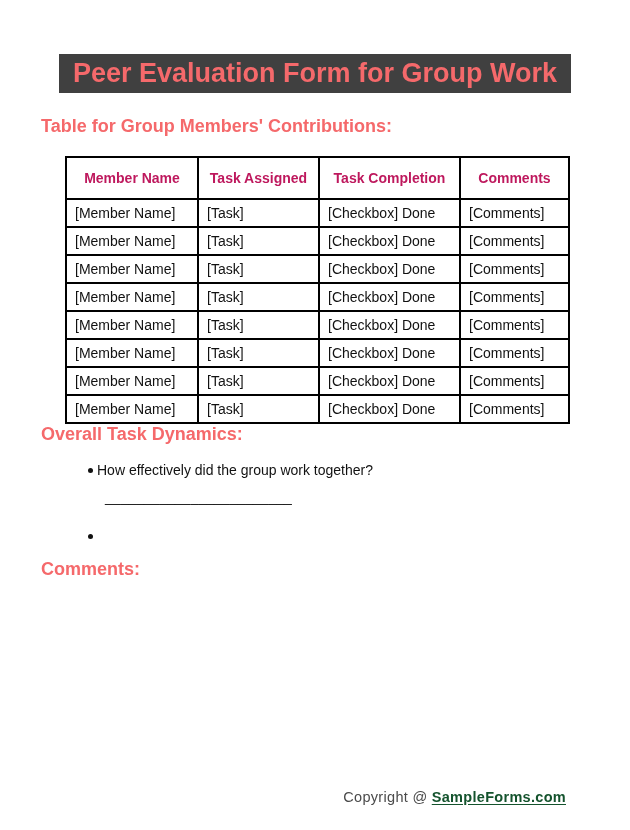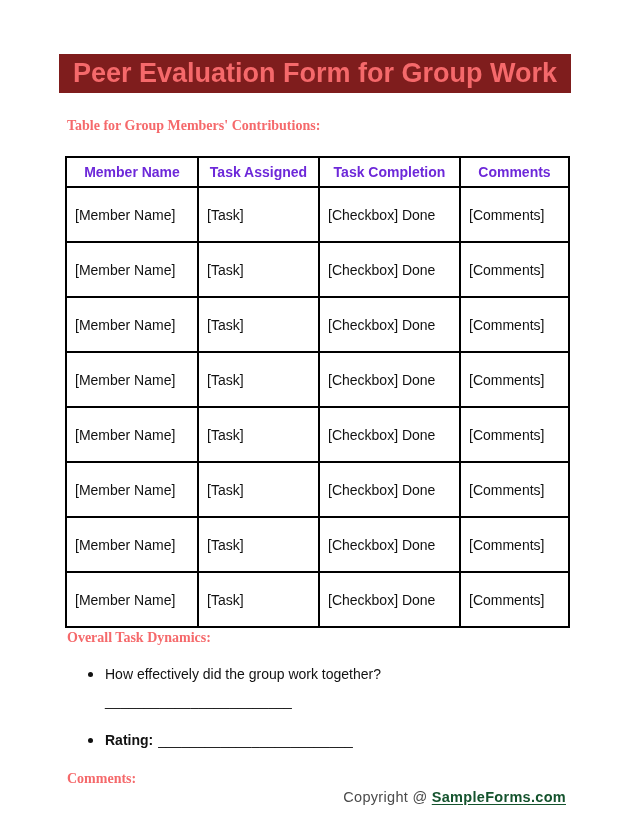--- a/index.html
+++ b/index.html
@@ -12,63 +12,62 @@
     position: relative;
     width: 630px;
     height: 830px;
     background: #ffffff;
     overflow: hidden;
     padding-top: 54px;
   }
   .title-wrap { text-align: center; }
   .title-band {
     display: inline-block;
-    background: #7f1d1d;
+    background: #404040;
     color: #f5696b;
     font-weight: bold;
     font-size: 27px;
     line-height: 31px;
     padding: 4px 14px;
     letter-spacing: 0px;
   }
   .sec-heading {
     color: #f5696b;
     font-weight: bold;
-    font-size: 14px;
+    font-size: 18px;
     line-height: 16px;
-    margin-left: 67px;
-    font-family: Liberation Serif, serif;
+    margin-left: 41px;
   }
   .h-table    { margin-top: 25px; }
   .h-dynamics { margin-top: 2px;  }
   .h-rating   { margin-top: 22px; }
   .h-signature{ margin-top: 22px; }
 
   table.contrib {
     border-collapse: collapse;
     table-layout: fixed;
     margin: 22px 0 0 65px;
     width: 503px;
   }
   table.contrib th, table.contrib td {
     border: 2px solid #000000;
     font-size: 14px;
     overflow: hidden;
     white-space: nowrap;
   }
   table.contrib th {
-    height: 30px;
-    color: #6d28d9;
+    height: 42px;
+    color: #be185d;
     font-weight: bold;
     text-align: center;
     vertical-align: middle;
     margin-top: 28px;
   }
   table.contrib td {
-    height: 55px;
+    height: 28px;
     color: #111111;
     font-weight: normal;
     text-align: left;
     vertical-align: middle;
     padding-left: 8px;
   }
   col.c1 { width: 132px; }
   col.c2 { width: 121px; }
   col.c3 { width: 141px; }
   col.c4 { width: 109px; }
@@ -81,21 +80,21 @@
     line-height: 17px;
   }
   .bullet-dot {
     flex: 0 0 auto;
     width: 5px;
     height: 5px;
     border-radius: 50%;
     background: #111111;
     margin-top: 6px;
   }
-  .bullet-text { margin-left: 12px; text-align: center; }
+  .bullet-text { margin-left: 4px; text-align: center; }
   .q-row  { margin-top: 20px; }
   .r-row  { margin-top: 22px; }
   .c-row  { margin-top: 8px; }
   .bold-label { font-weight: bold; }
   .fill-line { font-weight: normal; letter-spacing: 0px; }
   .label-gap { margin-left: 5px; }
   .answer-line {
     margin: 10px 0 0 105px;
     font-size: 14px;
     line-height: 17px;
@@ -201,23 +200,20 @@
   <div class="bullet-row q-row">
     <span class="bullet-dot"></span>
     <span class="bullet-text">How effectively did the group work together?</span>
   </div>
 
   <div class="answer-line">________________________</div>
 
 
   <div class="bullet-row r-row">
     <span class="bullet-dot"></span>
-    <span class="bullet-text">
-      <span class="bold-label">Rating:</span><span class="fill-line label-gap">_________________________</span>
-    </span>
   </div>
 
 
   <div class="sec-heading h-signature">Comments:</div>
 
   <div class="footer">
     <span>Copyright @ </span><a class="site-link">SampleForms.com</a>
   </div>
 
 </div>

